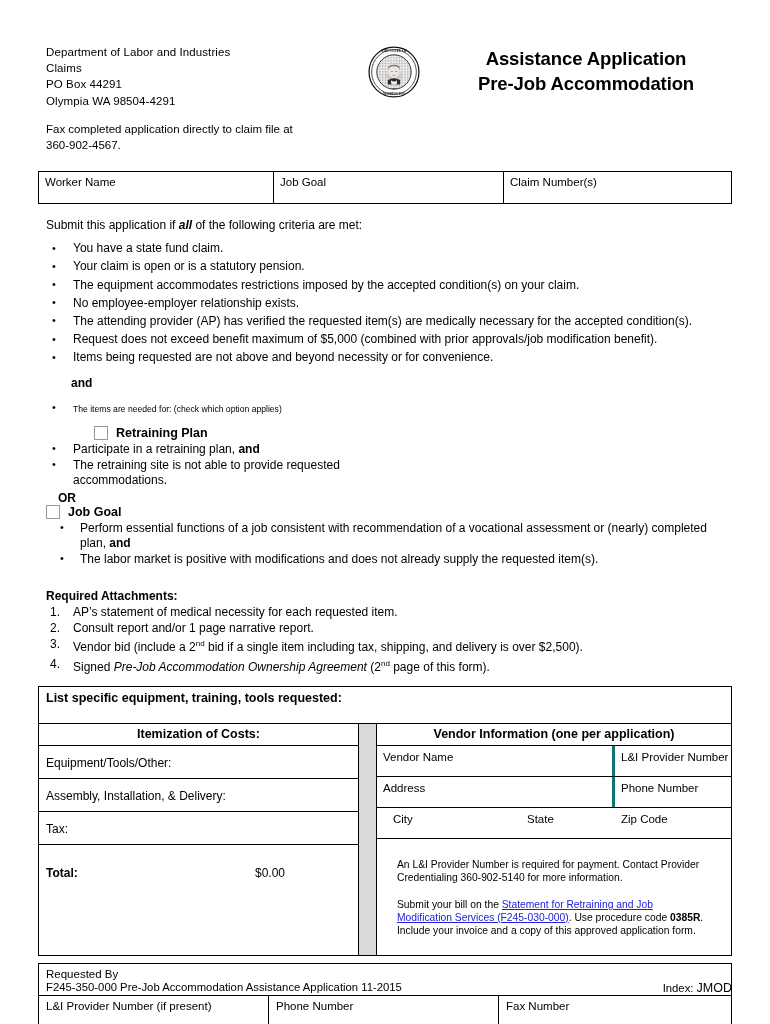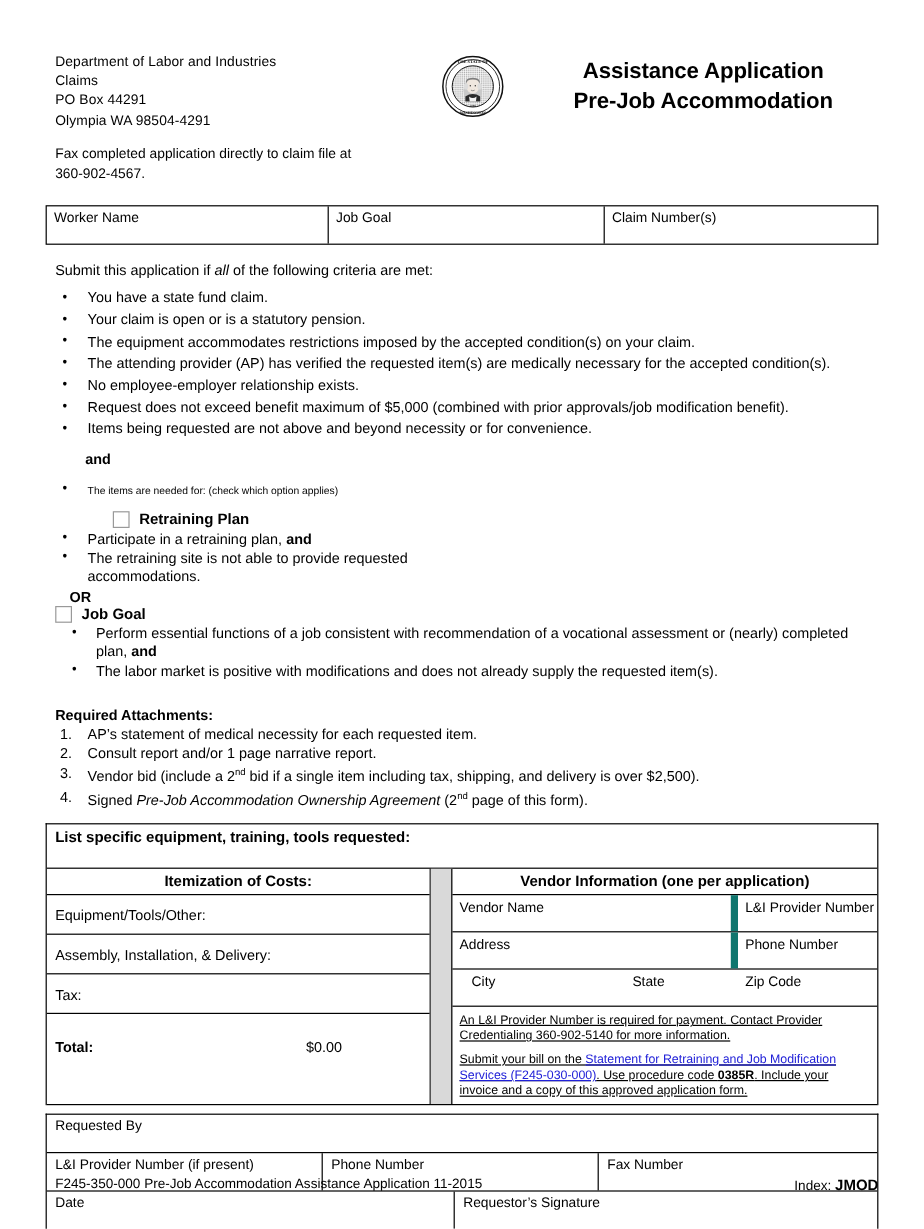--- a/index.html
+++ b/index.html
@@ -31,21 +31,21 @@
   
   .topbox { margin: 18px 38px 0 38px; display: flex; border: 1px solid #000; height: 33px; }
   .topbox .cell { border-right: 1px solid #000; padding: 4px 0 0 6px; font-size: 11.5px; }
   .topbox .cell:last-child { border-right: none; }
   .tb1 { width: 235px; }
   .tb2 { width: 230px; }
   .tb3 { flex: 1; }
 
   
   .lead { margin: 14px 38px 0 46px; font-size: 12px; }
-  .lead i { font-weight: normal; font-style: italic; }
+  .lead i { font-weight: bold; font-style: italic; }
 
   ul.crit { list-style: none; margin: 9px 0 0 0; padding: 0 38px 0 46px; }
   ul.crit li {
     position: relative; padding-left: 27px; font-size: 12px;
     line-height: 15.6px; margin-bottom: 2.6px;
   }
   ul.crit li:before {
     content: "\2022"; position: absolute; left: 6px; top: -0.5px; font-size: 11px;
   }
   .andword { font-weight: bold; font-size: 12px; margin: 10px 0 0 71px; }
@@ -84,27 +84,27 @@
   .col-left { width: 320px; border-right: 1px solid #000; }
   .col-gap { width: 18px; background: #d9d9d9; border-right: 1px solid #000; }
   .col-right { flex: 1; }
 
   .hdr-cell { text-align: center; font-weight: bold; font-size: 12.5px; padding: 3px 0 4px 0; border-bottom: 1px solid #000; }
   .l-row { border-bottom: 1px solid #000; font-size: 12px; padding: 10px 0 0 7px; height: 33px; }
   .l-row.total { height: 56px; padding-top: 21px; font-weight: bold; position: relative; border-bottom: none;}
   .l-row.total .amt { position: absolute; left: 216px; top: 21px; font-weight: normal; }
 
   .r-row { display: flex; border-bottom: 1px solid #000; height: 31px; }
-  .r-a { flex: 1; border-right: 6px solid #0f766e; font-size: 11.5px; padding: 5px 0 0 6px; position: relative; }
+  .r-a { flex: 1; border-right: 3px solid #0f766e; font-size: 11.5px; padding: 5px 0 0 6px; position: relative; }
   .r-b { width: 116px; font-size: 11.5px; padding: 5px 0 0 6px; }
   .r-a .state-lbl { position: absolute; left: 140px; top: 5px; }
   .r-row.citystate .r-a { border-right: none; margin-left: 10px; }
   .r-row.citystate { border-bottom: 1px solid #000; }
   .note { font-size: 10.3px; line-height: 13px; padding: 5px 7px 4px 6px; }
-  .note p { margin: 0; text-decoration: underline; }
+  .note p { margin: 14px; }
   .note p + p { margin-top: 7px; }
   .note a { color: #2020d8; text-decoration: underline; }
   .note b { font-weight: bold; }
 
   
   .btable { margin: 7px 38px 0 38px; border: 1px solid #000; border-bottom: none; }
   .brow { display: flex; border-bottom: 1px solid #000; }
   .bcell { font-size: 11.5px; padding: 4px 0 0 7px; height: 31px; border-right: 1px solid #000; }
   .bcell:last-child { border-right: none; }
   .bw1 { width: 340px; }
@@ -117,21 +117,21 @@
 
   .lirow { border-top: 1.5px solid #000; border-bottom: 1px solid #000; padding: 3px 7px 5px 7px; font-size: 12px; height: 47px; position: relative; }
   .li-line1 { display: flex; align-items: center; }
   .li-bold { font-weight: bold; font-size: 12.5px; }
   .li-chk { width: 13px; height: 13px; border: 1px solid #aaa; background: #fff; display: inline-block; }
   .li-line2 { margin-top: 1px; position: relative; font-size: 11.5px; height: 16px; }
 
   
   .footer { position: absolute; left: 46px; right: 38px; top: 981px; display: flex; font-size: 11.3px; }
   .footer .f-left { flex: 1; }
-  .footer .f-right b { font-weight: bold; font-size: 12.5px; }
+  .footer .f-right b { font-weight: normal; font-size: 12.5px; }
 </style>
 </head>
 <body>
 
 <div class="page">
 
   <div class="header">
     <div class="agency-block">
       <div class="agency-line">Department of Labor and Industries</div>
       <div class="agency-line">Claims</div>
@@ -191,22 +191,22 @@
       <span>Claim Number(s)</span>
     </div>
   </div>
 
   <div class="lead"><span>Submit this application if </span><i>all</i><span> of the following criteria are met:</span></div>
 
   <ul class="crit">
     <li>You have a state fund claim.</li>
     <li>Your claim is open or is a statutory pension.</li>
     <li>The equipment accommodates restrictions imposed by the accepted condition(s) on your claim.</li>
+    <li>No employee-employer relationship exists.</li>
     <li>The attending provider (AP) has verified the requested item(s) are medically necessary for the accepted condition(s).</li>
-    <li>No employee-employer relationship exists.</li>
     <li>Request does not exceed benefit maximum of $5,000 (combined with prior approvals/job modification benefit).</li>
     <li>Items being requested are not above and beyond necessity or for convenience.</li>
   </ul>
 
   <div class="andword">and</div>
 
   <div class="small-bullet">The items are needed for: (check which option applies)</div>
 
   <div class="opts">
     <div class="opt-left">

